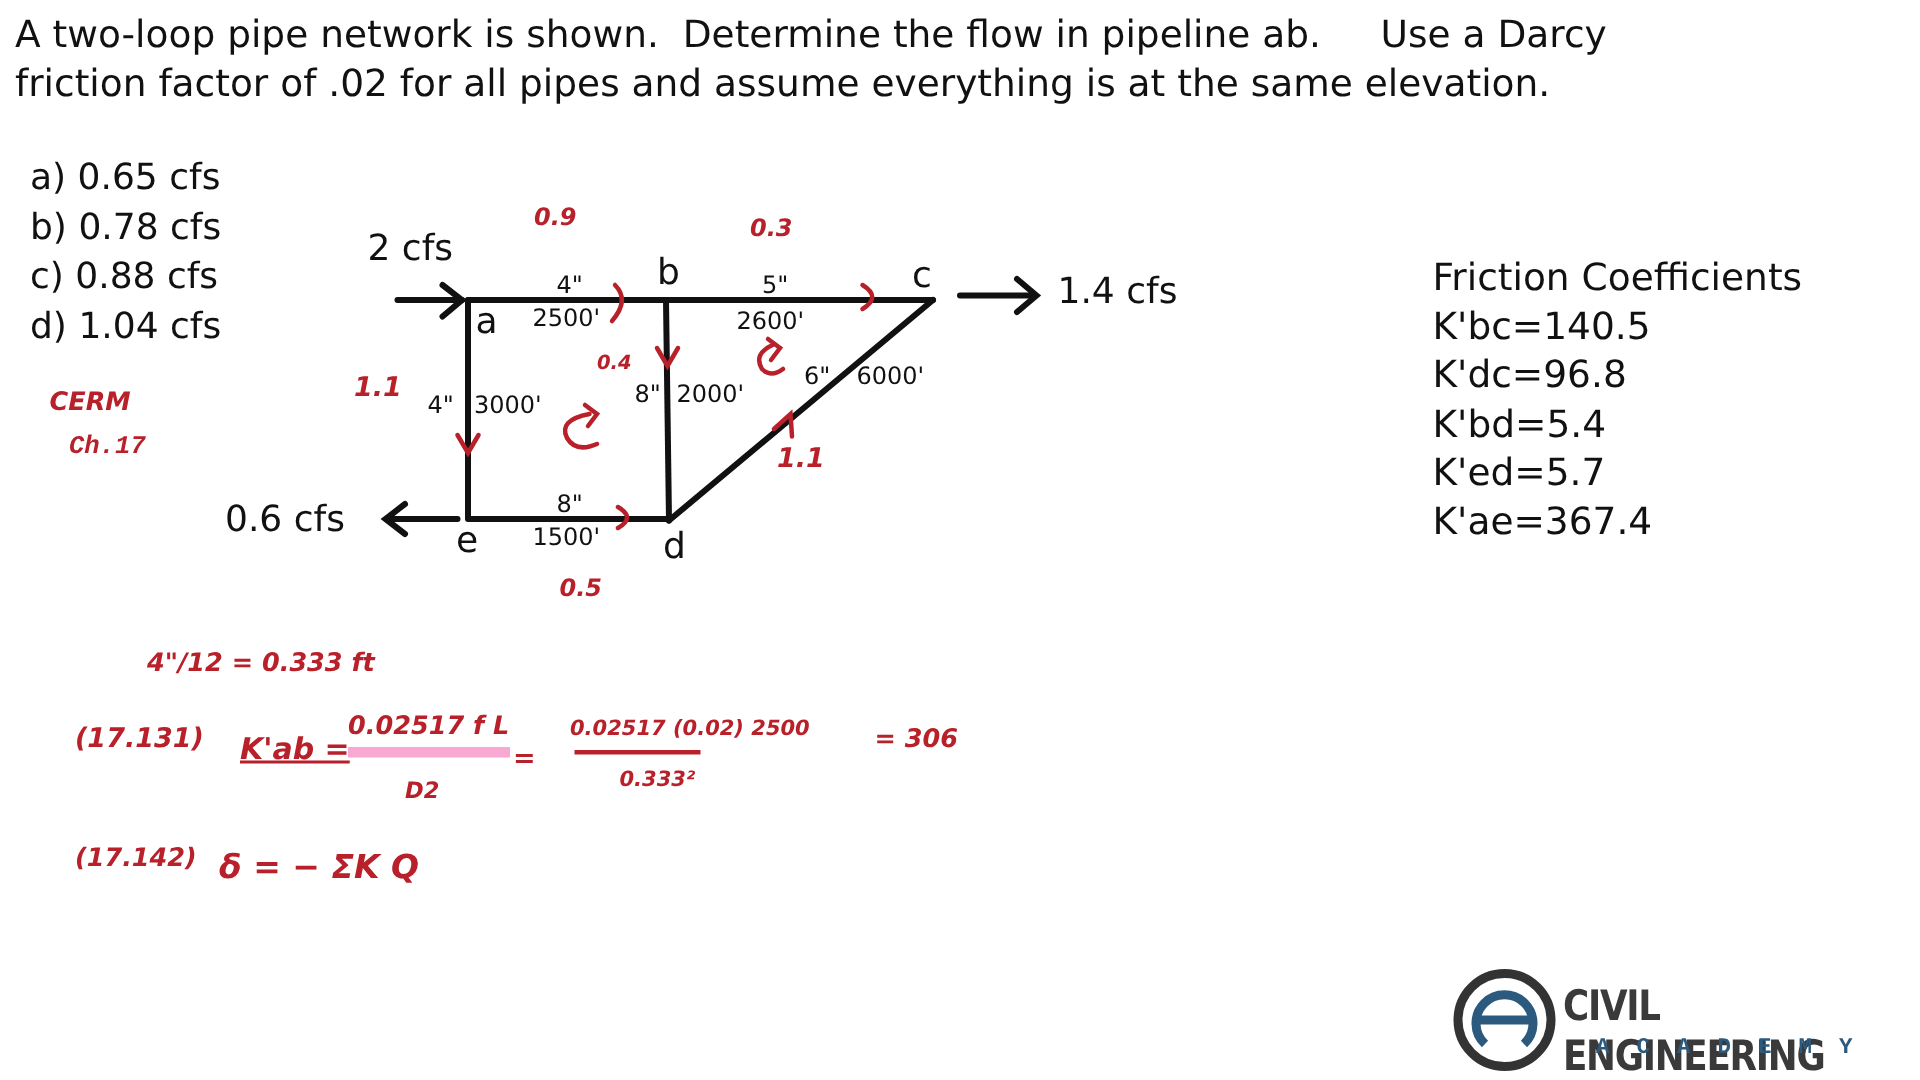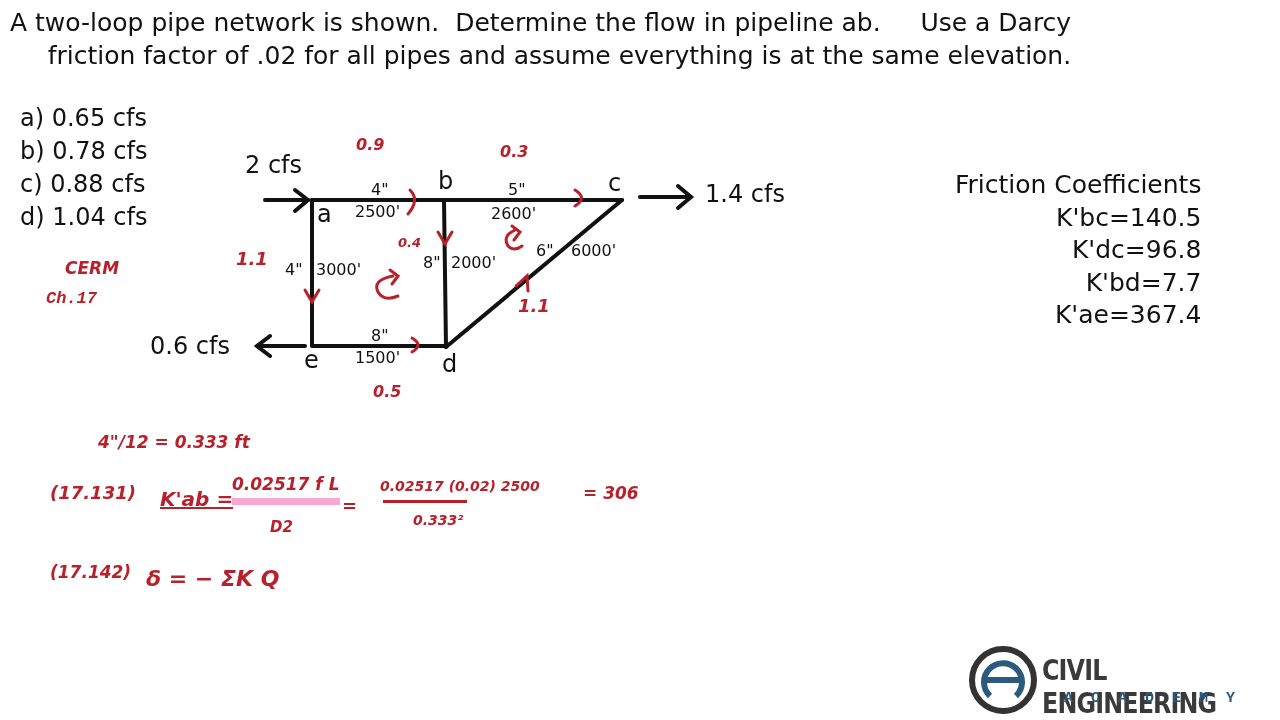--- a/index.html
+++ b/index.html
@@ -1,17 +1,17 @@
 <!DOCTYPE html>
 <html><head>
 <meta charset="utf-8">
 <style>
   html, body { margin:0; padding:0; background:#fff; }
   body { width:1280px; height:720px; position:relative; overflow:hidden; font-family:"DejaVu Sans", sans-serif; color:#111; }
-  .abs { position:absolute; white-space:nowrap;text-align:right; }
+  .abs { position:absolute; white-space:nowrap; }
   .problem { left:10px; top:6px; font-size:25px; line-height:33px; }
   .choice { font-size:24px; line-height:33px; left:20px; }
   .lbl { font-size:24px; }
   .small { font-size:16px; }
   .node { font-size:24px; }
   .red { color:#b8202a; font-family:"DejaVu Sans", sans-serif; font-weight:bold; font-style:italic; }
   .fc { left:955px; font-size:25px; line-height:32.5px; }
   svg.diagram { position:absolute; left:0; top:0; }
   .logo { position:absolute; left:968px; top:644px; width:306px; height:72px; }
   .logo-text1 { position:absolute; left:74px; top:10px; font-family:"DejaVu Sans", sans-serif; font-weight:bold; font-size:28px; color:#3a3a3a; letter-spacing:-1px; transform:scaleX(0.85); transform-origin:left; }
@@ -91,41 +91,42 @@
 <div class="abs small" style="left:536px;top:241px;">6"</div>
 <div class="abs small" style="left:571px;top:241px;">6000'</div>
 
 <div class="abs red" style="left:356px;top:135px;font-size:16px;">0.9</div>
 <div class="abs red" style="left:500px;top:142px;font-size:16px;">0.3</div>
 <div class="abs red" style="left:236px;top:248px;font-size:18px;">1.1</div>
 <div class="abs red" style="left:398px;top:235px;font-size:13px;">0.4</div>
 <div class="abs red" style="left:373px;top:382px;font-size:16px;">0.5</div>
 <div class="abs red" style="left:518px;top:295px;font-size:18px;">1.1</div>
 
-<div class="abs red" style="left:33px;top:258px;font-size:17px;margin-left:32px;">CERM</div>
+<div class="abs red" style="left:33px;top:258px;font-size:17px;">CERM</div>
 <div class="abs red" style="left:46px;top:289px;font-size:17px;font-family:Liberation Mono, monospace;">Ch.17</div>
 
 <div class="abs red" style="left:98px;top:432px;font-size:17px;">4"/12 = 0.333 ft</div>
 <div class="abs red" style="left:50px;top:482px;font-size:18px;">(17.131)</div>
 <div class="abs red" style="left:160px;top:487px;font-size:20px;text-decoration:underline;">K'ab =</div>
 <div class="abs red" style="left:232px;top:474px;font-size:17px;border-bottom:7px solid #f9a8d4;padding-bottom:4px;">0.02517 f L</div>
 <div class="abs red" style="left:270px;top:518px;font-size:15px;">D2</div>
 <div class="abs red" style="left:342px;top:495px;font-size:18px;">=</div>
 <div class="abs red" style="left:380px;top:478px;font-size:14px;">0.02517 (0.02) 2500</div>
 <div class="abs" style="left:383px;top:500px;width:84px;height:3px;background:#b8202a;"></div>
 <div class="abs red" style="left:413px;top:512px;font-size:14px;">0.333²</div>
 <div class="abs red" style="left:583px;top:483px;font-size:17px;">= 306</div>
 <div class="abs red" style="left:50px;top:562px;font-size:17px;">(17.142)</div>
 <div class="abs red" style="left:146px;top:566px;font-size:22px;">δ = − ΣK Q</div>
 
 <div class="abs fc" style="top:169px;">
   <div>Friction Coefficients</div>
   <div>K'bc=140.5</div>
   <div>K'dc=96.8</div>
-  <div>K'bd=7.7</div>
+  <div>K'bd=5.4</div>
+  <div>K'ed=5.7</div>
   <div>K'ae=367.4</div>
 </div>
 
 <div class="logo">
   <svg width="72" height="72" style="position:absolute;left:0;top:0;">
     <circle cx="35" cy="36" r="31" fill="none" stroke="#333" stroke-width="6"></circle>
     <path d="M22,52 A19,19 0 1 1 48,52" fill="none" stroke="#2b5a7e" stroke-width="6"></path>
     <line x1="16" y1="36" x2="54" y2="36" stroke="#2b5a7e" stroke-width="6"></line>
   </svg>
   <div class="logo-text1">CIVIL ENGINEERING</div>

